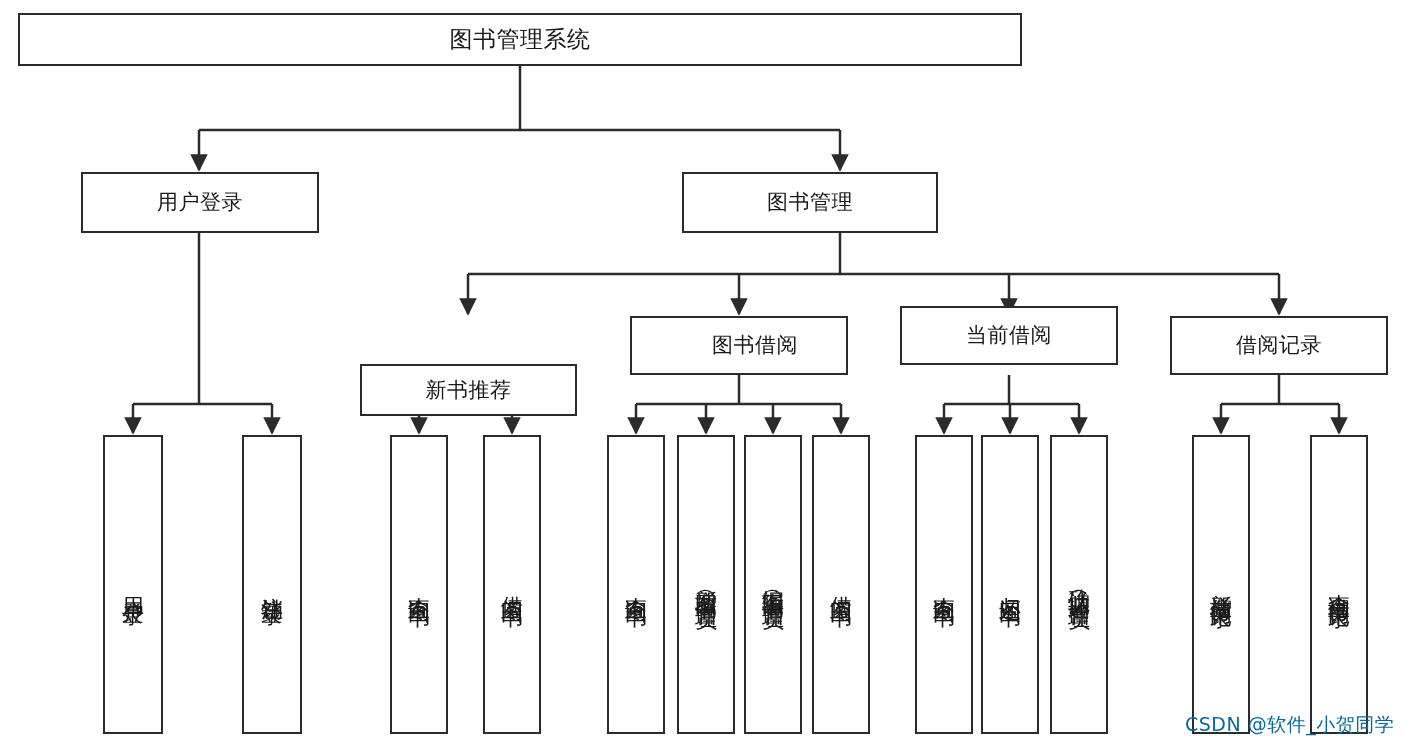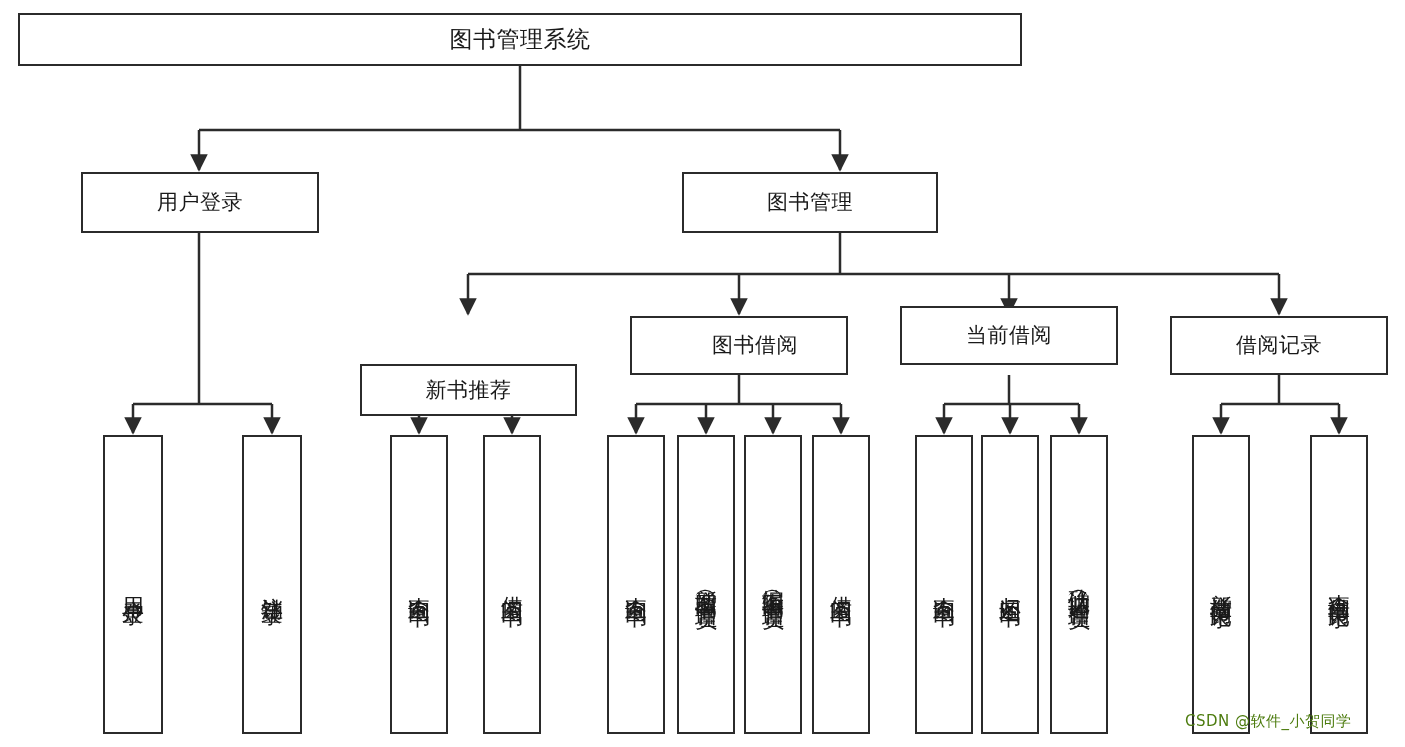--- a/index.html
+++ b/index.html
@@ -55,22 +55,22 @@
     text-orientation: upright;
     line-height: 1.0;
     letter-spacing: 3px;
     max-height: 280px;
     white-space: nowrap;
   }
   .watermark {
     position: absolute;
     left: 1185px;
     top: 712px;
-    font-size: 15px;
-    color: #4d7c0f;
+    font-size: 19px;
+    color: #0369a1;
     white-space: nowrap;
     letter-spacing: 0.5px;
   }
 </style>
 </head>
 <body>
 
 <div id="canvas">
 
   <svg class="links" viewBox="0 0 1405 747">

